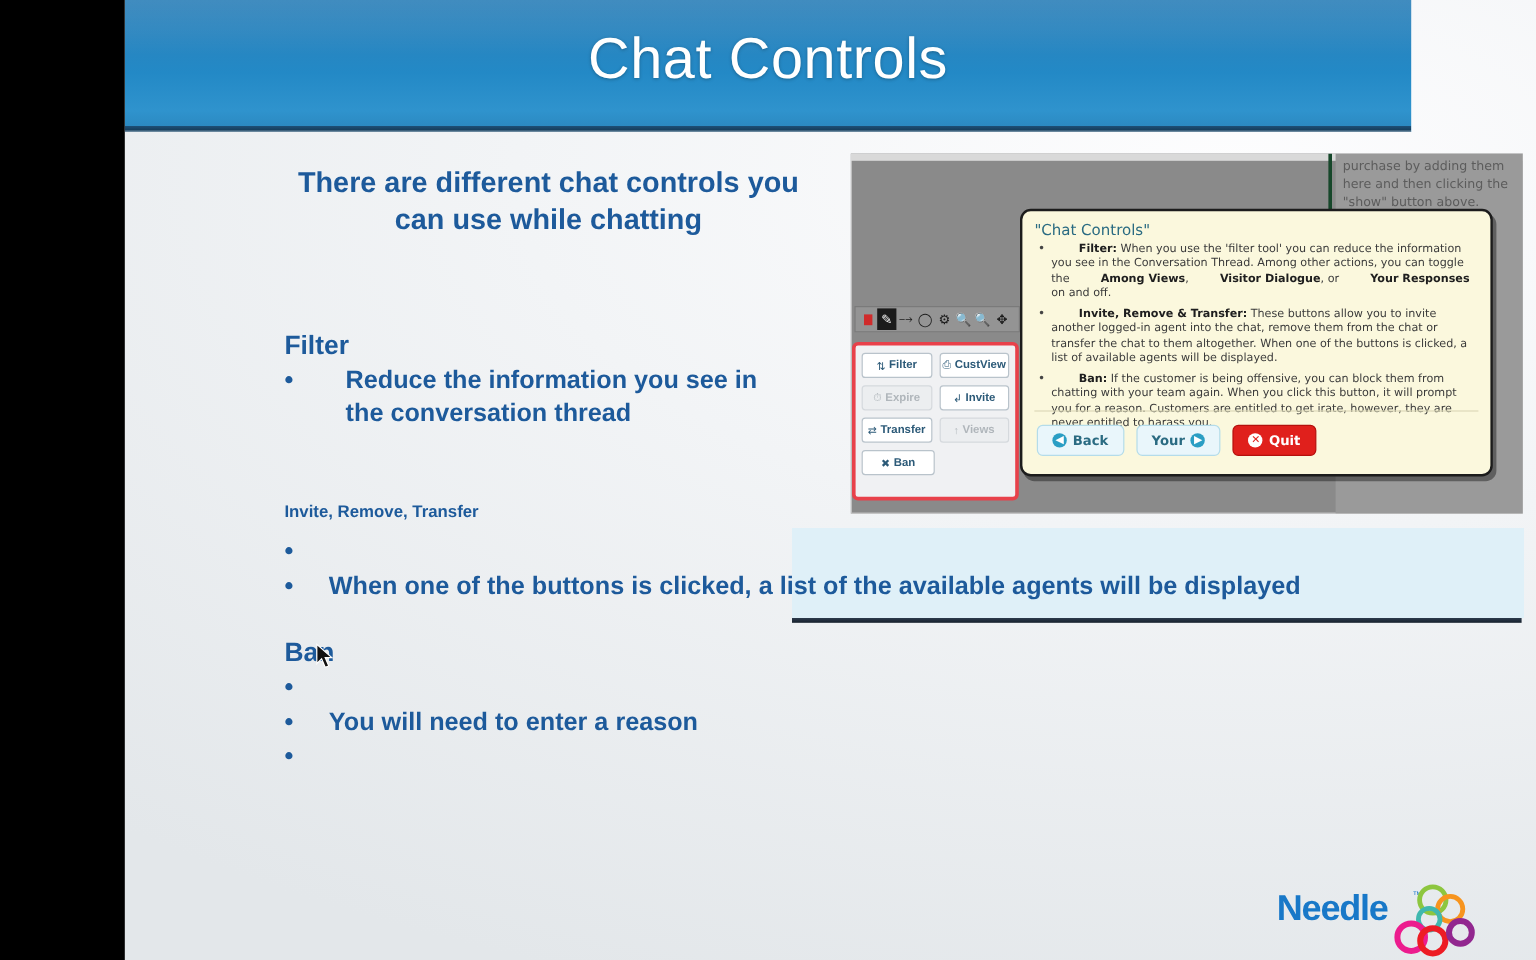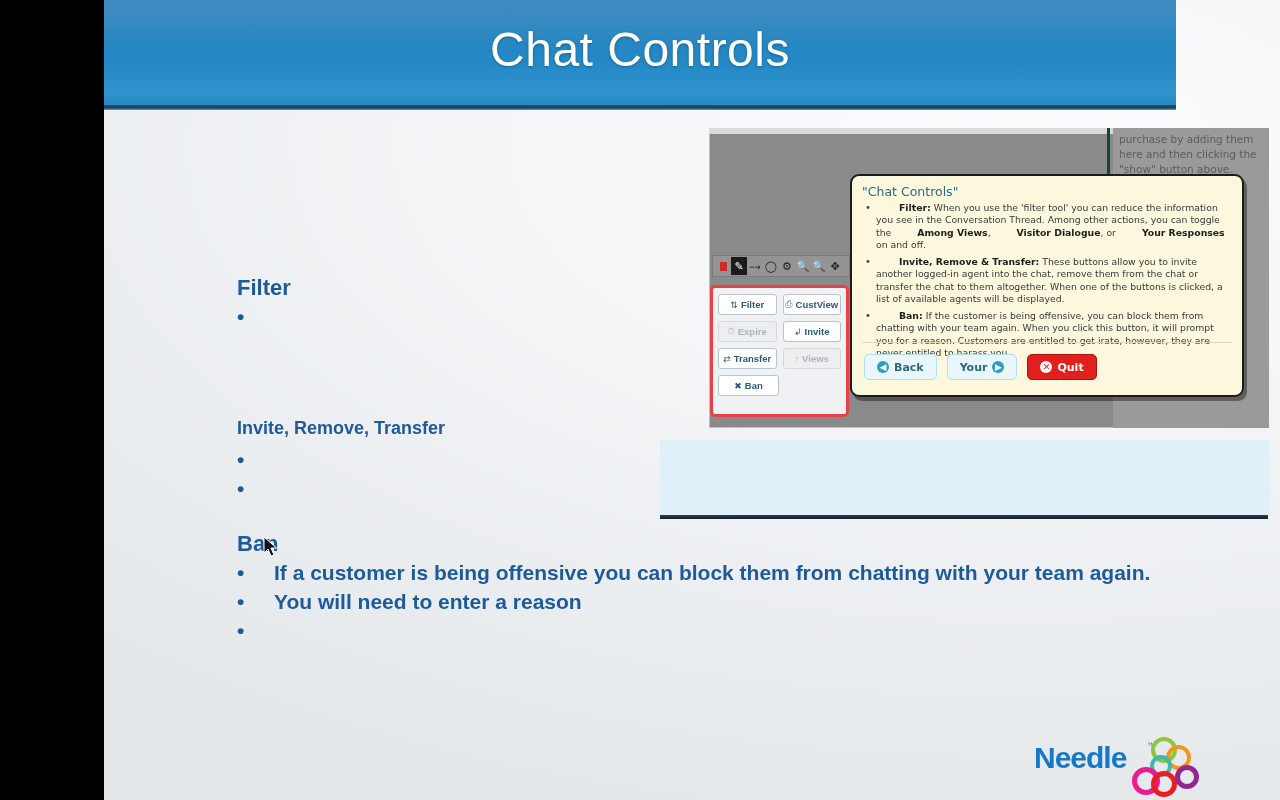--- a/index.html
+++ b/index.html
@@ -38,21 +38,21 @@
   #filter-bullet{ position:absolute; left:133px; top:303px; width:420px; font-size:21px;
     line-height:1.35; color:#1d5a9b; font-weight:bold; }
   #filter-bullet .bdot{ margin-right:14px; }
 
   
   #band{ position:absolute; left:556px; top:440px; width:610px; height:75px;
     background:#dff0f8; }
   #band-rule{ position:absolute; left:556px; top:515px; width:608px; height:4px;
     background:linear-gradient(180deg,#2d3b4d,#16202c); }
 
-  #irt-head{ position:absolute; left:133px; top:418px; font-size:18px; color:#1d5a9b; font-weight:bold; }
+  #irt-head{ position:absolute; left:133px; top:418px; font-size:14px; color:#1d5a9b; font-weight:bold; }
   #irt-list{ position:absolute; left:133px; top:446px; width:1000px; font-size:21px;
     line-height:1.38; color:#1d5a9b; font-weight:bold; }
   #ban-head{ position:absolute; left:133px; top:531px; font-size:22px; color:#1d5a9b; font-weight:bold; }
   #ban-list{ position:absolute; left:133px; top:559px; width:1000px; font-size:21px;
     line-height:1.38; color:#1d5a9b; font-weight:bold; }
 
   .li{ display:flex; align-items:flex-start; }
   .li .bdot{ width:37px; flex:0 0 37px; text-align:left; }
 
   
@@ -103,21 +103,21 @@
   .tbtn{ height:26px; padding:0 12px; border-radius:5px; display:flex; align-items:center;
     gap:5px; font-size:11px; font-weight:bold; }
   .tbtn.blue{ background:#e9f6fb; border:1px solid #b4dcea; color:#2a6b82; }
   .tbtn.red{ background:#e0201c; border:1px solid #b5100d; color:#fff; }
   .tbtn .circ{ width:12px; height:12px; border-radius:50%; display:inline-flex;
     align-items:center; justify-content:center; font-size:9px; line-height:1; }
   .tbtn.blue .circ{ background:#2a9ec4; color:#fff; }
   .tbtn.red .circ{ background:#fff; color:#e0201c; font-weight:bold; }
 
   
-  #logo{ position:absolute; left:930px; top:735px; width:150px; height:62px; }
+  #logo{ position:absolute; left:960px; top:735px; width:150px; height:62px; }
   #logo .word{ position:absolute; left:0; top:6px; font-size:30px; font-weight:bold;
     color:#1878c8; letter-spacing:-1px; font-family:"Liberation Sans",sans-serif; }
   #logo .tm{ position:absolute; left:113px; top:6px; font-size:8px; color:#1878c8; }
   .ring{ position:absolute; border-radius:50%; border-style:solid; }
 
   
   #cursor{ position:absolute; left:159px; top:536px; width:16px; height:22px; }
 </style>
 </head>
 <body>
@@ -127,46 +127,48 @@
   <div class="bar left"></div>
   <div class="bar right"></div>
 
   <div id="slide">
 
     <div id="header">
       <div class="sheen"></div>
       <div id="title">Chat Controls</div>
     </div>
 
+    <div id="lede">There are different chat controls you can use while chatting</div>
 
     <div id="filter-head">Filter</div>
     <div id="filter-bullet">
       <div class="li">
         <span class="bdot">•</span>
+        <span>Reduce the information you see in the conversation thread</span>
       </div>
     </div>
 
     <div id="band"></div>
     <div id="band-rule"></div>
 
     <div id="irt-head">Invite, Remove, Transfer</div>
     <div id="irt-list">
       <div class="li">
         <span class="bdot">•</span>
       </div>
       <div class="li">
         <span class="bdot">•</span>
+        <span>When one of the buttons is clicked, a list of the available agents will be displayed</span>
       </div>
     </div>
 
     <div id="ban-head">Ban</div>
     <div id="ban-list">
       <div class="li">
         <span class="bdot">•</span>
-        <span>If a customer is being offensive you can block them from chatting with your team again.</span>
       </div>
       <div class="li">
         <span class="bdot">•</span>
         <span>You will need to enter a reason</span>
       </div>
       <div class="li">
         <span class="bdot">•</span>
       </div>
     </div>
 

